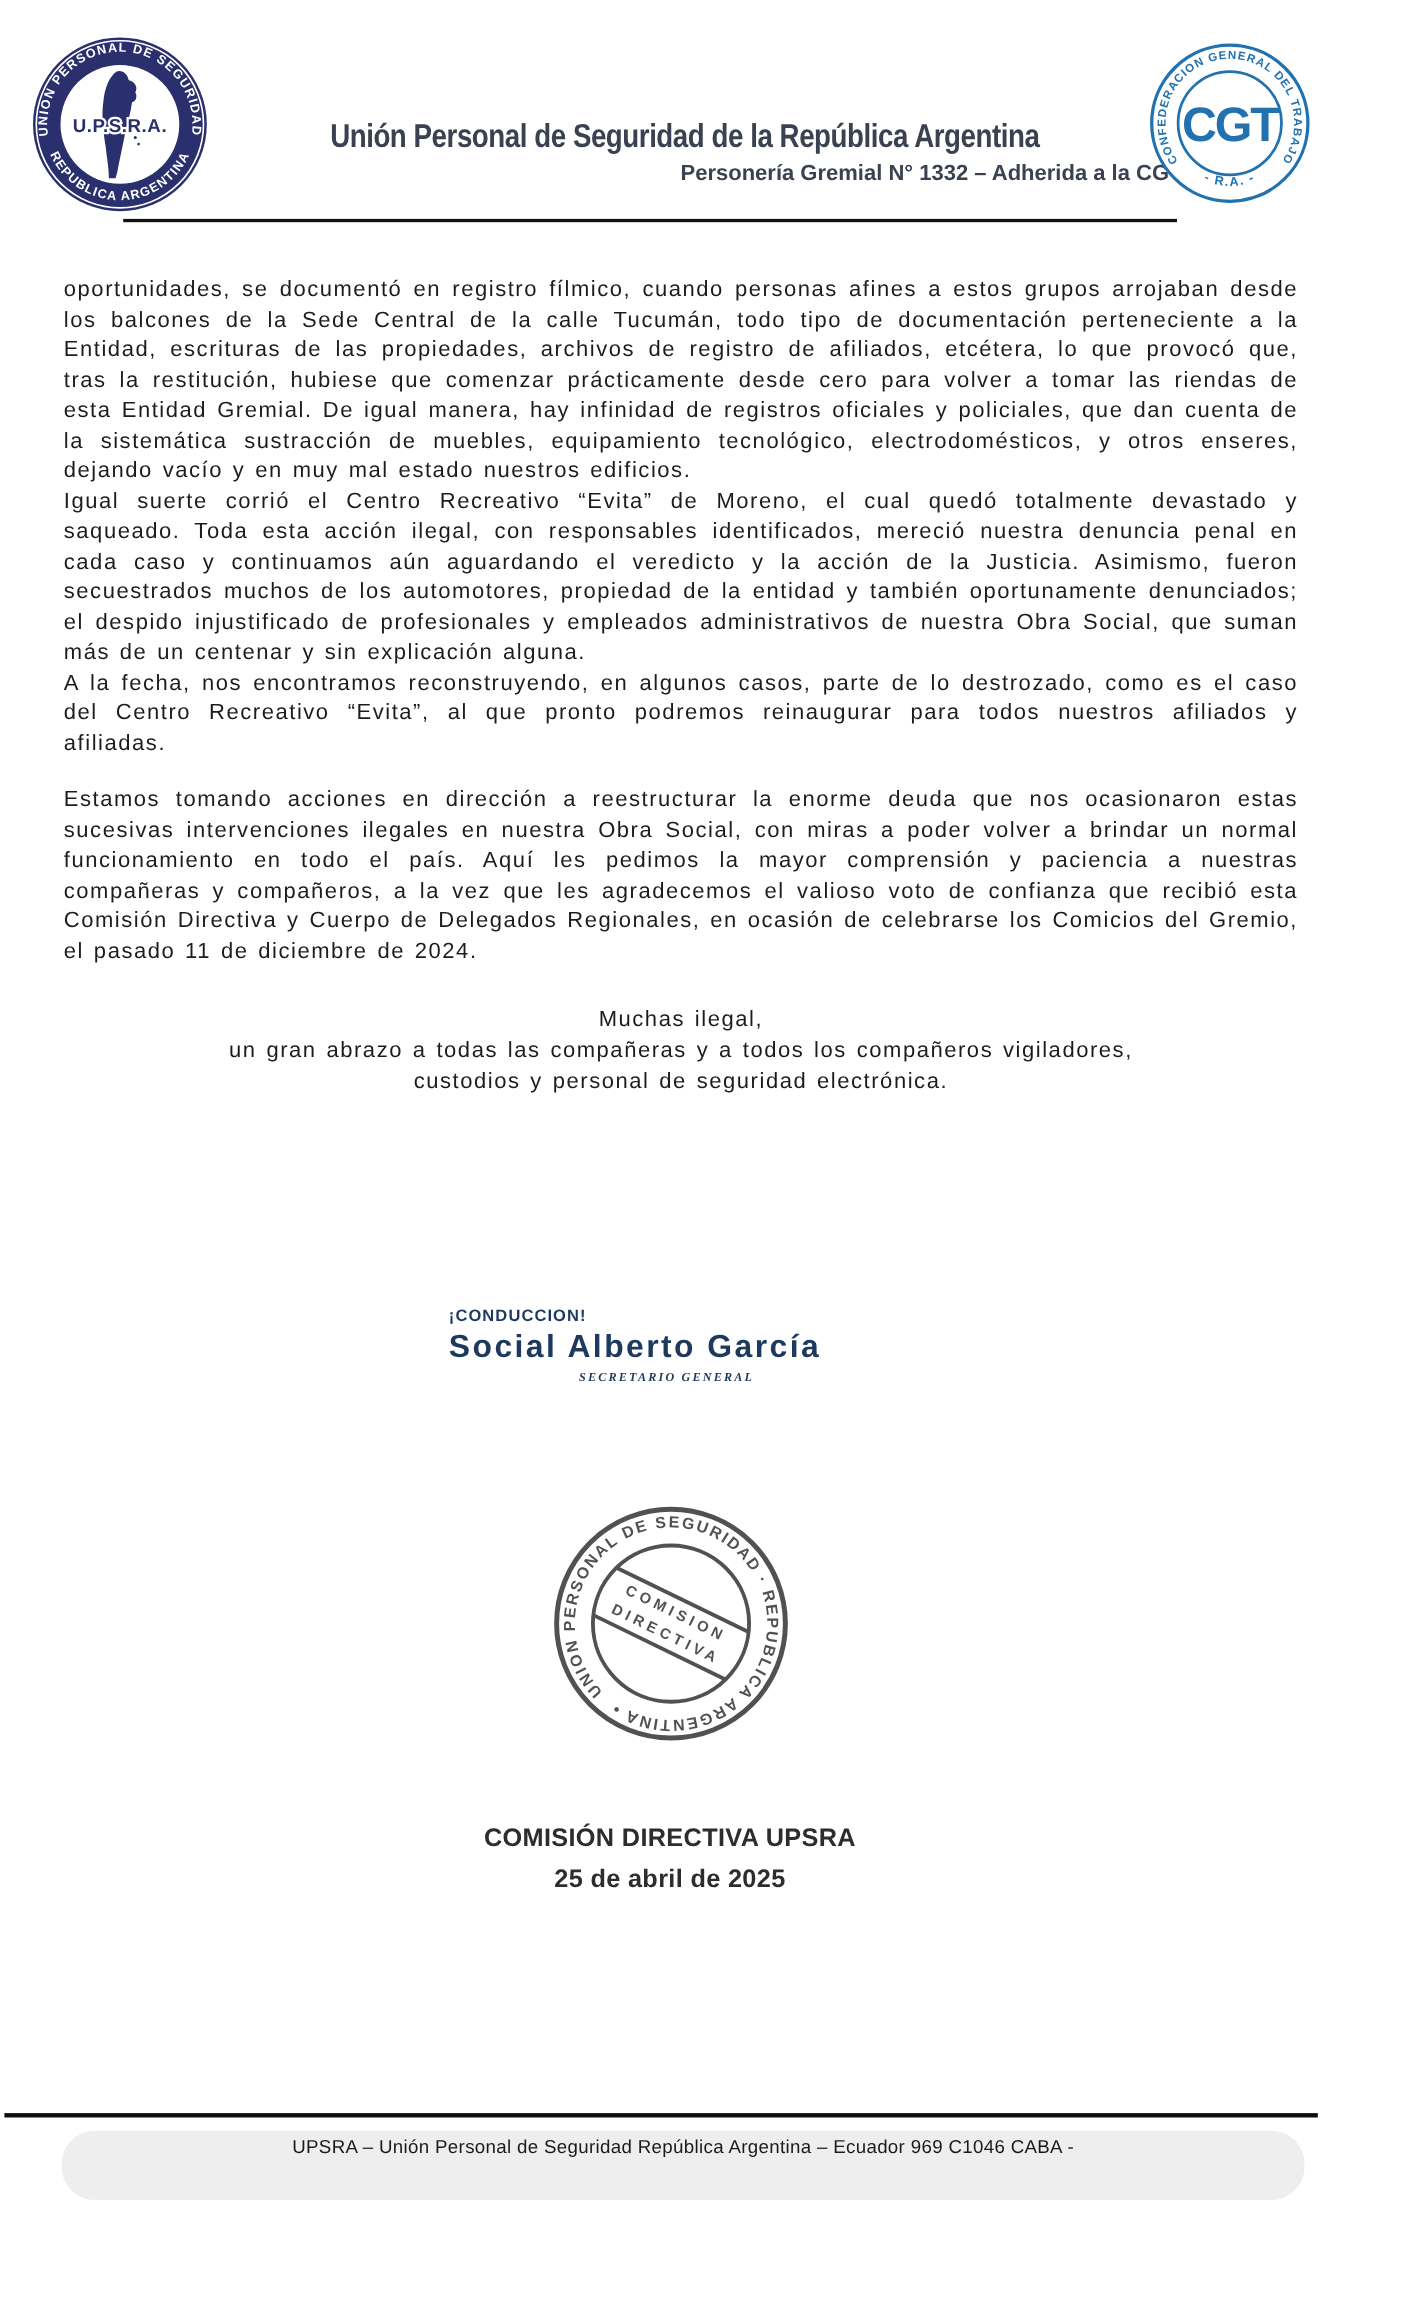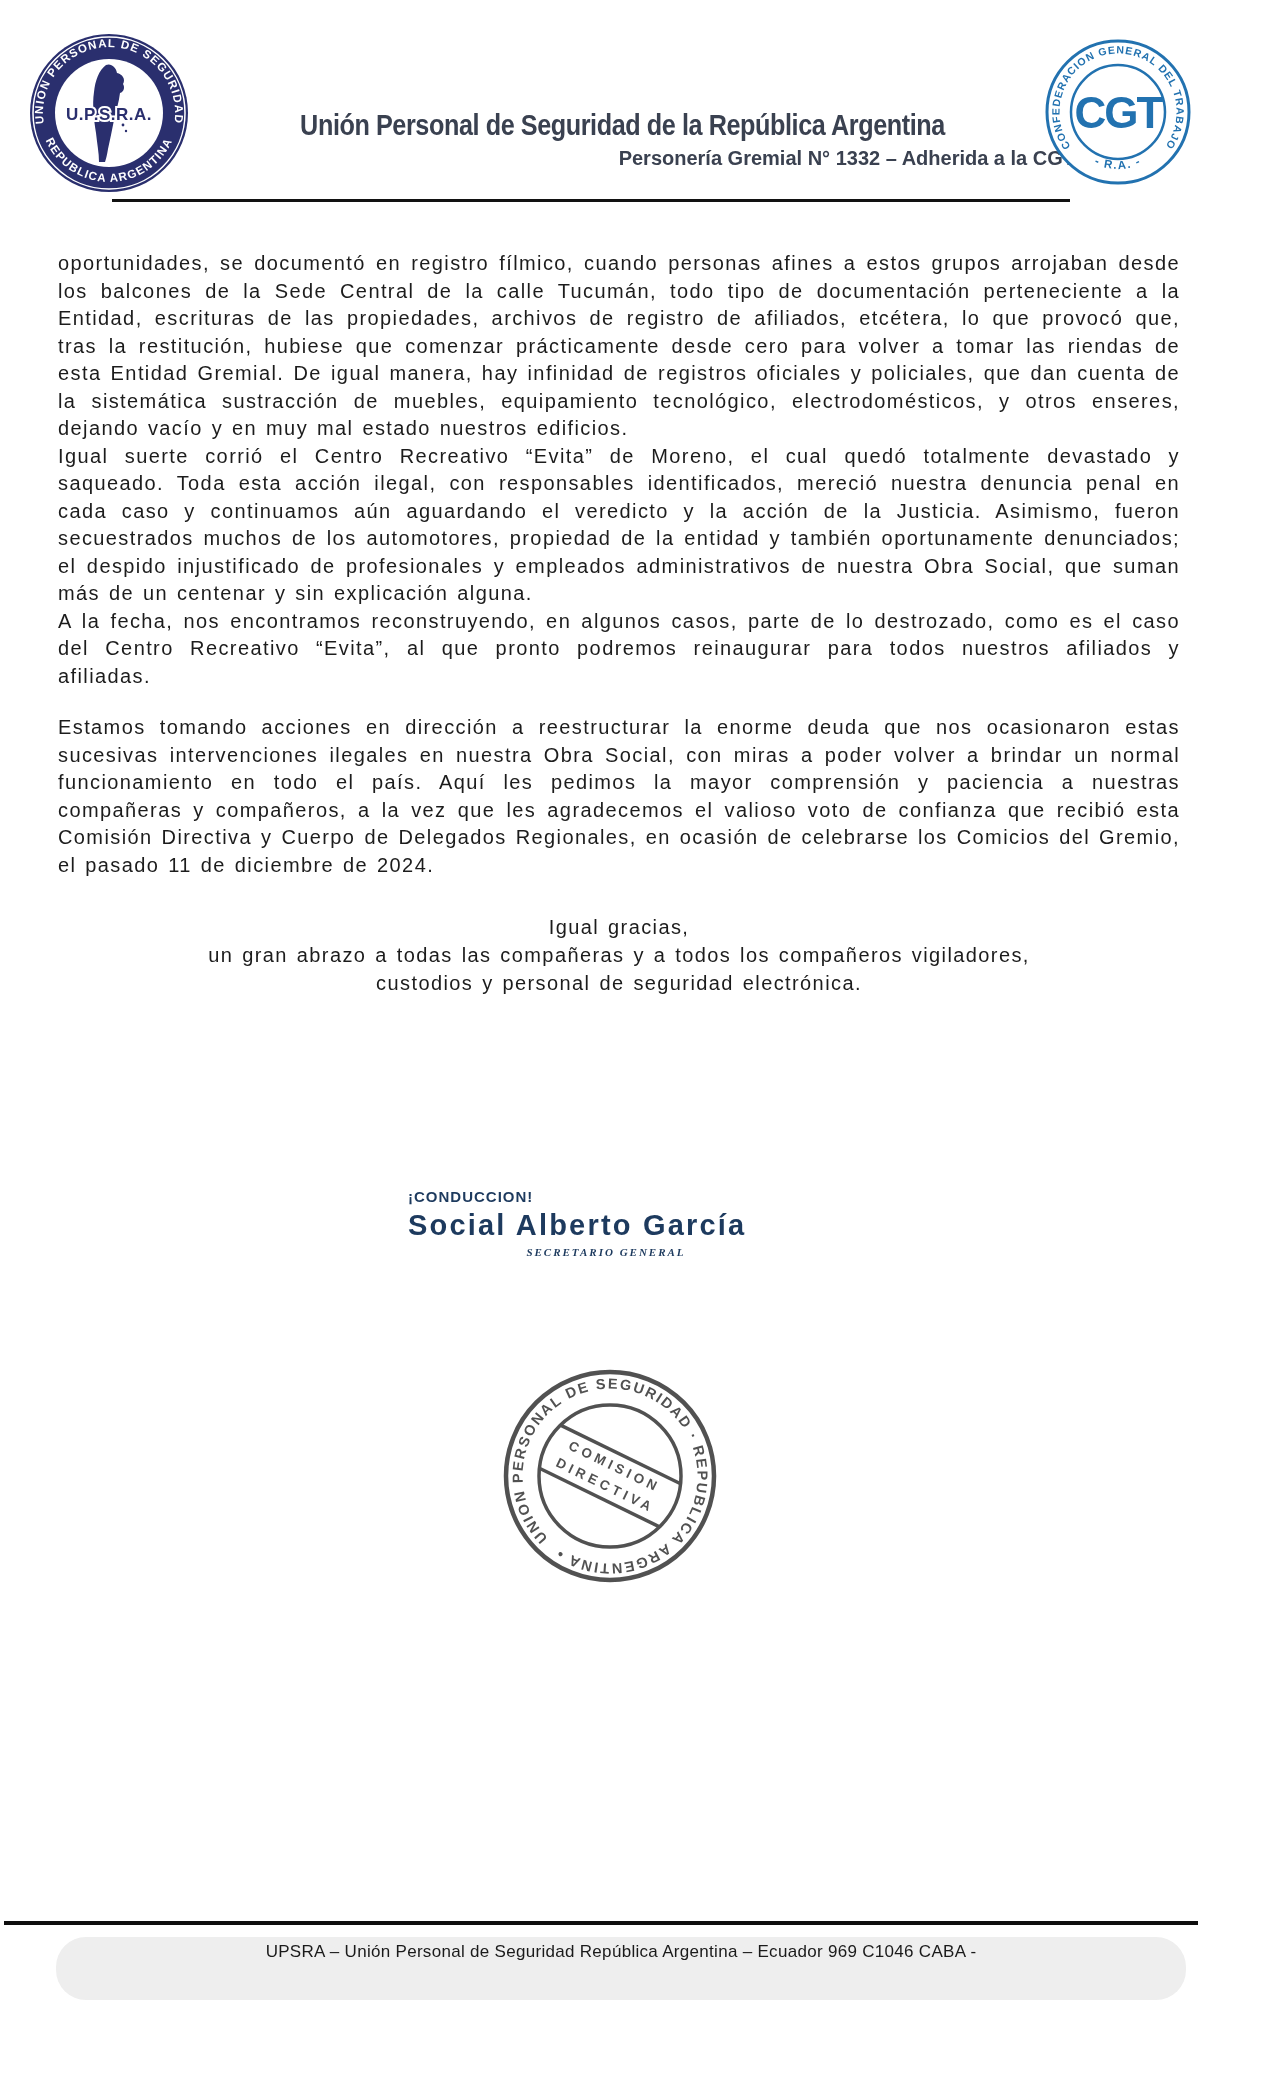--- a/index.html
+++ b/index.html
@@ -120,21 +120,21 @@
   </svg>
 
   <div class="header-rule"></div>
 
   <div class="body-text">
     <p>oportunidades, se documentó en registro fílmico, cuando personas afines a estos grupos arrojaban desde los balcones de la Sede Central de la calle Tucumán, todo tipo de documentación perteneciente a la Entidad, escrituras de las propiedades, archivos de registro de afiliados, etcétera, lo que provocó que, tras la restitución, hubiese que comenzar prácticamente desde cero para volver a tomar las riendas de esta Entidad Gremial. De igual manera, hay infinidad de registros oficiales y policiales, que dan cuenta de la sistemática sustracción de muebles, equipamiento tecnológico, electrodomésticos, y otros enseres, dejando vacío y en muy mal estado nuestros edificios.</p>
     <p>Igual suerte corrió el Centro Recreativo “Evita” de Moreno, el cual quedó totalmente devastado y saqueado. Toda esta acción ilegal, con responsables identificados, mereció nuestra denuncia penal en cada caso y continuamos aún aguardando el veredicto y la acción de la Justicia. Asimismo, fueron secuestrados muchos de los automotores, propiedad de la entidad y también oportunamente denunciados; el despido injustificado de profesionales y empleados administrativos de nuestra Obra Social, que suman más de un centenar y sin explicación alguna.</p>
     <p>A la fecha, nos encontramos reconstruyendo, en algunos casos, parte de lo destrozado, como es el caso del Centro Recreativo “Evita”, al que pronto podremos reinaugurar para todos nuestros afiliados y afiliadas.</p>
     <p class="space-before">Estamos tomando acciones en dirección a reestructurar la enorme deuda que nos ocasionaron estas sucesivas intervenciones ilegales en nuestra Obra Social, con miras a poder volver a brindar un normal funcionamiento en todo el país. Aquí les pedimos la mayor comprensión y paciencia a nuestras compañeras y compañeros, a la vez que les agradecemos el valioso voto de confianza que recibió esta Comisión Directiva y Cuerpo de Delegados Regionales, en ocasión de celebrarse los Comicios del Gremio, el pasado 11 de diciembre de 2024.</p>
     <div class="closing-lines">
-      <div>Igual gracias,</div>
+      <div>Muchas ilegal,</div>
       <div>un gran abrazo a todas las compañeras y a todos los compañeros vigiladores,</div>
       <div>custodios y personal de seguridad electrónica.</div>
     </div>
   </div>
 
   <div class="signature">
     <div class="sig-slogan">¡CONDUCCION!</div>
     <div class="sig-name">Social Alberto García</div>
     <div class="sig-title">SECRETARIO GENERAL</div>
   </div>
@@ -149,19 +149,23 @@
       <textPath href="#stamp-ring">UNION PERSONAL DE SEGURIDAD · REPUBLICA ARGENTINA •</textPath>
     </text>
     <g transform="rotate(26 112 112)">
       <line x1="45.2" y1="88" x2="178.8" y2="88" stroke="#3a3a3a" stroke-width="3.5"></line>
       <line x1="45.2" y1="136" x2="178.8" y2="136" stroke="#3a3a3a" stroke-width="3.5"></line>
       <text x="112" y="106" text-anchor="middle" font-size="13.5" font-weight="bold" fill="#3a3a3a" letter-spacing="4">COMISION</text>
       <text x="112" y="127" text-anchor="middle" font-size="13.5" font-weight="bold" fill="#3a3a3a" letter-spacing="4">DIRECTIVA</text>
     </g>
   </svg>
 
+  <div class="closing-block">
+    <div>COMISIÓN DIRECTIVA UPSRA</div>
+    <div>25 de abril de 2025</div>
+  </div>
 
   <div class="footer-rule"></div>
   <div class="footer-box">
     <div>UPSRA – Unión Personal de Seguridad República Argentina – Ecuador 969 C1046 CABA -</div>
   </div>
 
 </div>
 
 </body></html>

